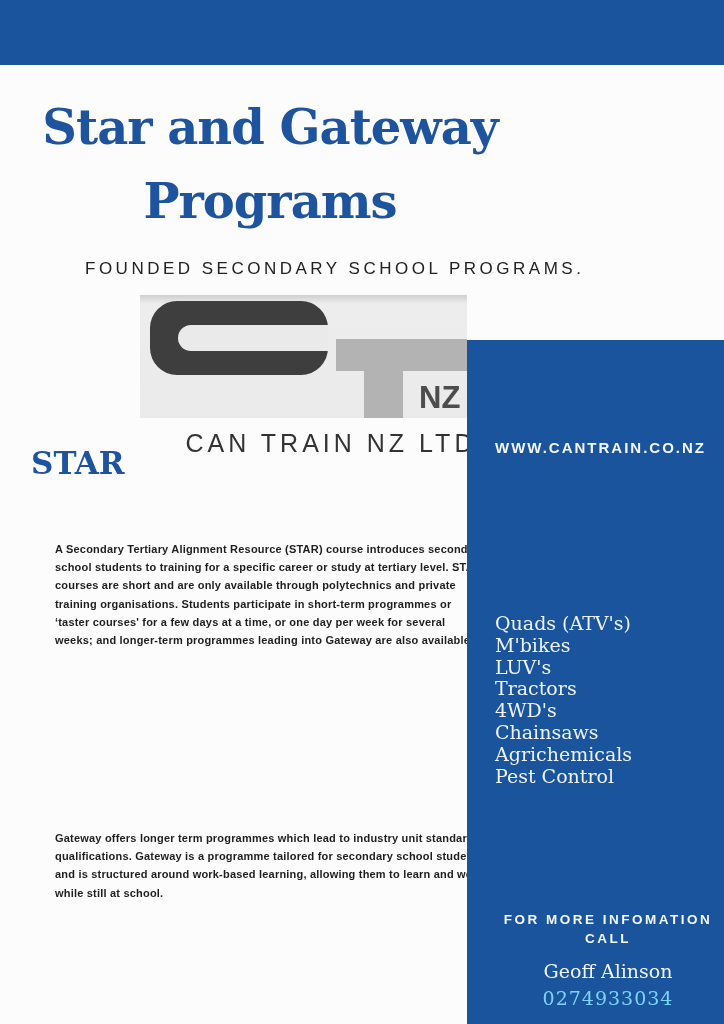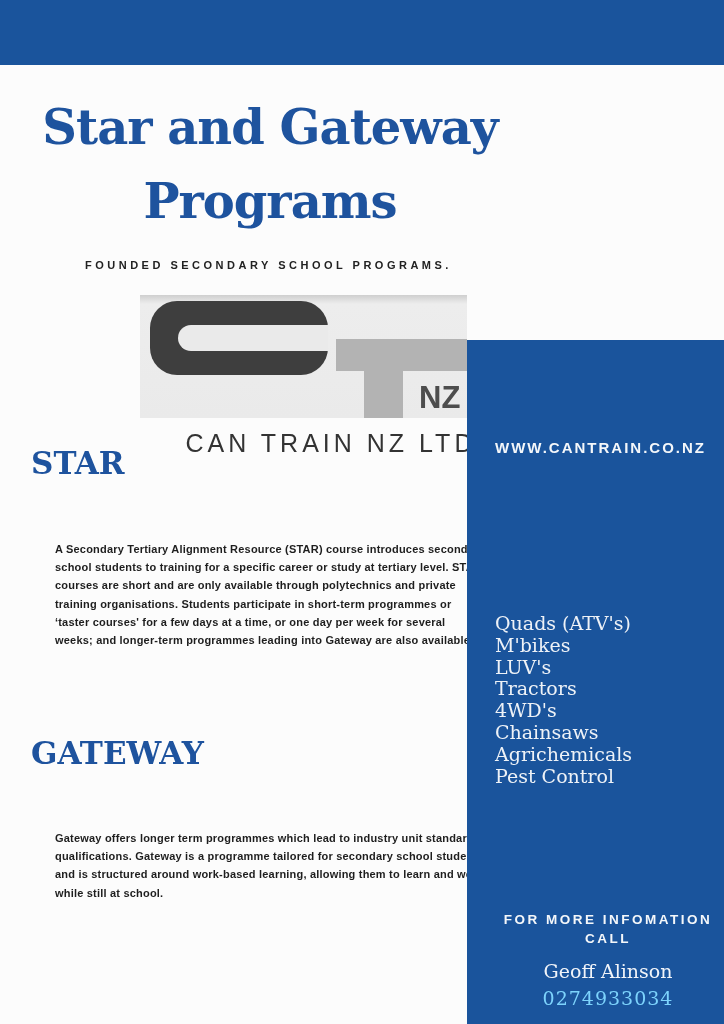--- a/index.html
+++ b/index.html
@@ -27,21 +27,21 @@
     position:absolute;left:0;top:90px;width:540px;
     text-align:center;
     font-family:"DejaVu Serif",serif;
     font-weight:700;
     font-size:48px;line-height:74px;
     color:var(--heading-blue);
     letter-spacing:-1px;
   }
   .subtitle{
     position:absolute;left:85px;top:259px;
-    font-size:11px;font-weight:700;
+    font-size:17px;font-weight:400;
     letter-spacing:3.5px;color:#222;
   }
   .logo-wrap{position:absolute;left:140px;top:295px;width:382px;}
   .logo-box{
     width:327px;height:123px;
     background:linear-gradient(180deg,#cfcfcf 0,#ededed 9px,var(--logo-bg) 100%);
   }
   .logo-caption{
     margin-top:11px;
     text-align:center;
@@ -132,21 +132,20 @@
         <rect x="224" y="44" width="39" height="79" fill="#B3B3B3"></rect>
         <text x="279" y="113" font-family="Liberation Sans, sans-serif" font-weight="700" font-size="31" fill="#4d4d4d">NZ</text>
       </svg>
     </div>
     <div class="logo-caption">CAN TRAIN NZ LTD</div>
   </div>
 
   <div class="section-heading heading-star">STAR</div>
   <div class="body-par body-star">A Secondary Tertiary Alignment Resource (STAR) course introduces secondary school students to training for a specific career or study at tertiary level. STAR courses are short and are only available through polytechnics and private training organisations. Students participate in short-term programmes or ‘taster courses' for a few days at a time, or one day per week for several weeks; and longer-term programmes leading into Gateway are also available.</div>
 
-  <div class="section-heading heading-gateway">GATEWAY</div>
   <div class="body-par body-gateway">Gateway offers longer term programmes which lead to industry unit standard qualifications. Gateway is a programme tailored for secondary school students and is structured around work-based learning, allowing them to learn and work while still at school.</div>
 
   <div class="side-panel">
     <div class="website">WWW.CANTRAIN.CO.NZ</div>
     <div class="course-list">
         <div class="course-item">Quads (ATV's)</div>
         <div class="course-item">M'bikes</div>
         <div class="course-item">LUV's</div>
         <div class="course-item">Tractors</div>
         <div class="course-item">4WD's</div>

